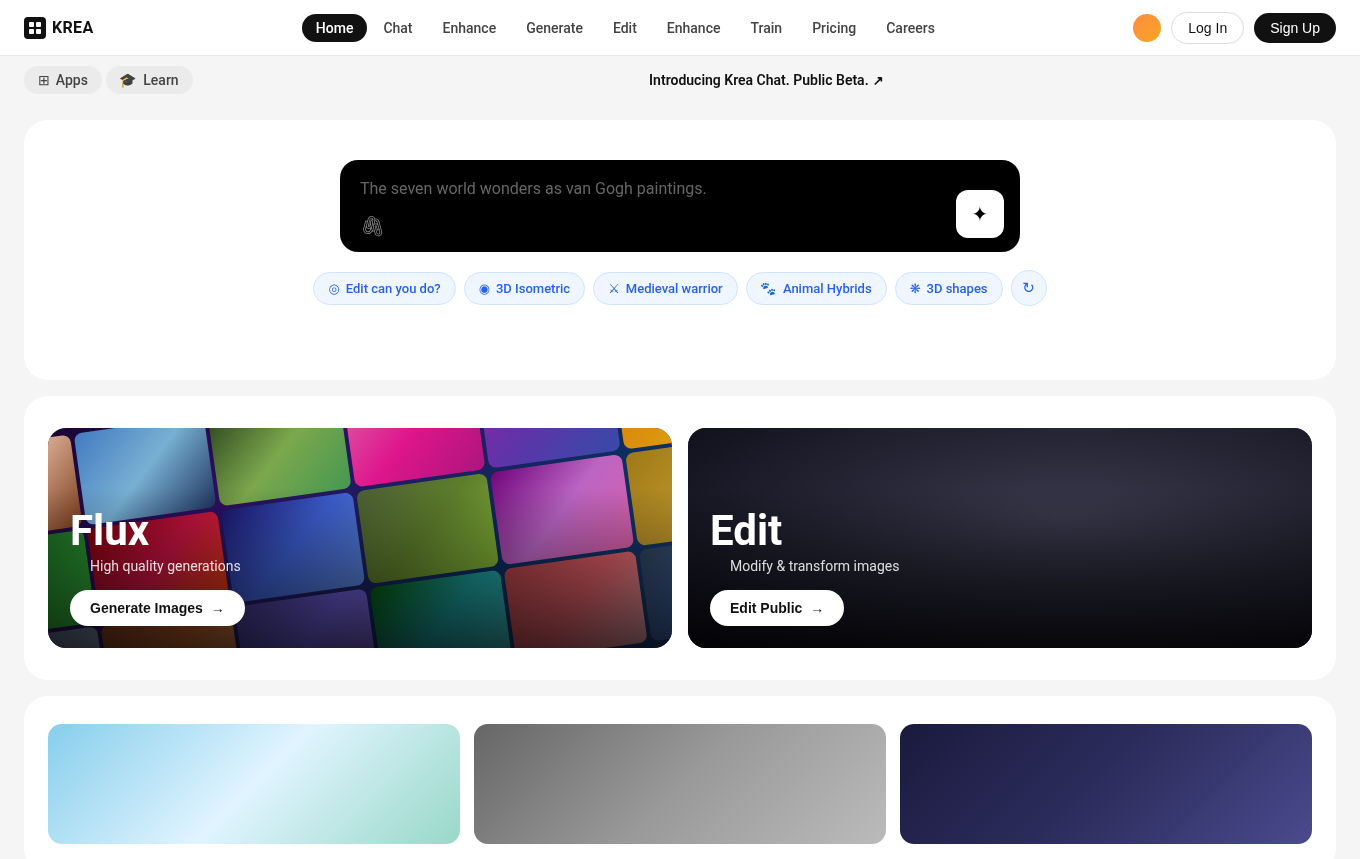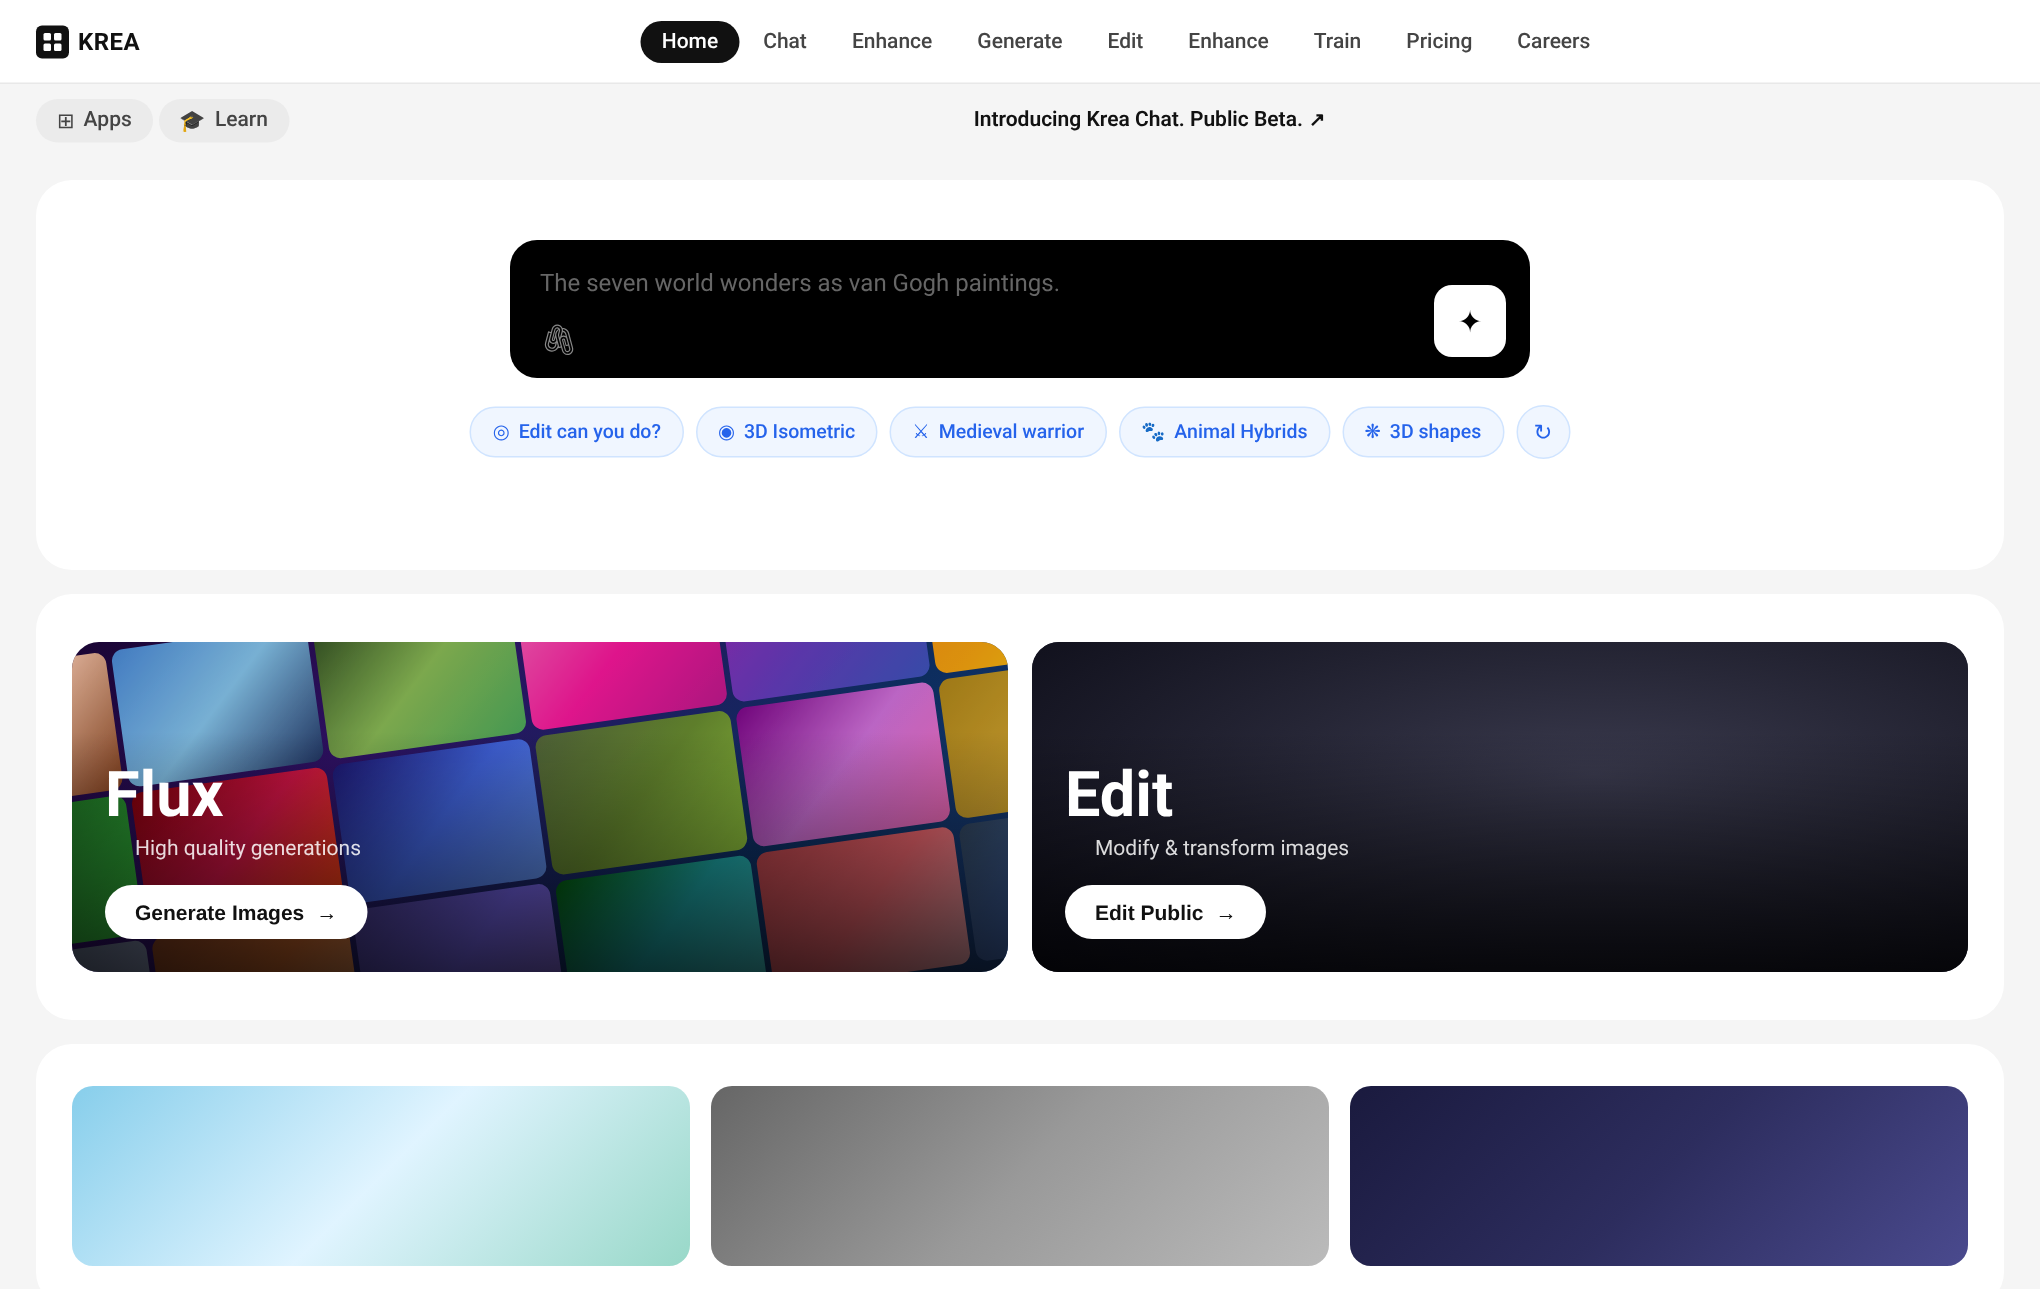--- a/index.html
+++ b/index.html
@@ -376,20 +376,25 @@
     <div class="nav-item">Chat</div>
     <div class="nav-item">Enhance</div>
     <div class="nav-item">Generate</div>
     <div class="nav-item">Edit</div>
     <div class="nav-item">Enhance</div>
     <div class="nav-item">Train</div>
     <div class="nav-item">Pricing</div>
     <div class="nav-item">Careers</div>
   </div>
 
+  <div class="navbar-actions">
+    <div class="nav-avatar"></div>
+    <button class="btn-login">Log In</button>
+    <button class="btn-signup">Sign Up</button>
+  </div>
 </nav>
 
 <div class="subnav">
   <div class="subnav-item">
     <span class="subnav-icon">⊞</span>
     <span>Apps</span>
   </div>
   <div class="subnav-item">
     <span class="subnav-icon">🎓</span>
     <span>Learn</span>

